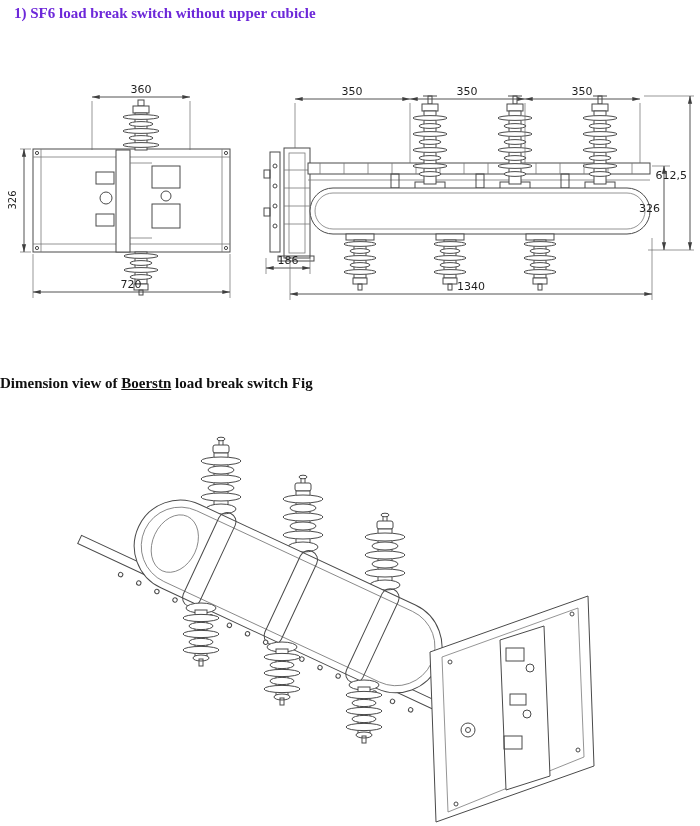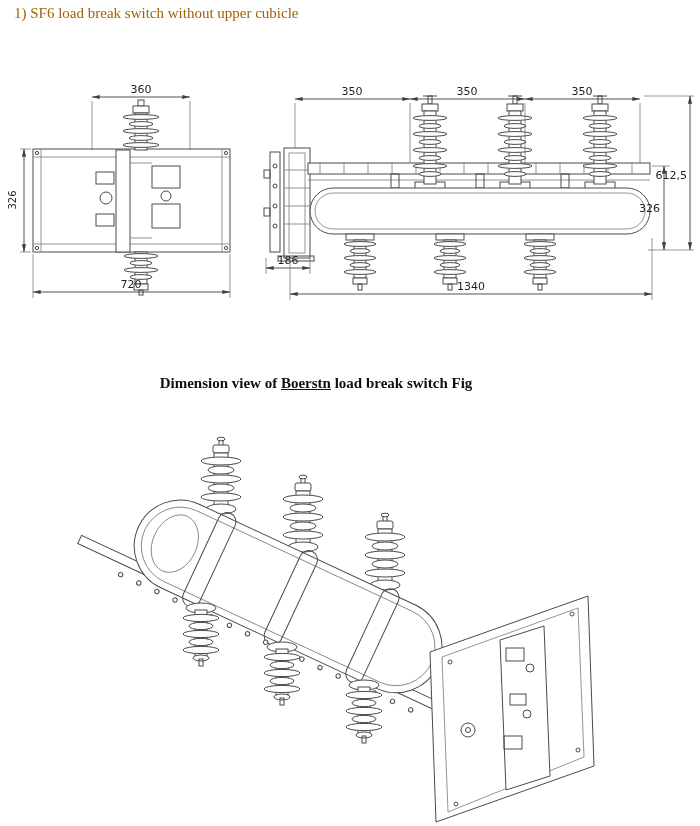--- a/index.html
+++ b/index.html
@@ -1,20 +1,20 @@
 <!DOCTYPE html>
 <html><head>
 <meta charset="utf-8">
 <style>
   html,body{margin:0;padding:0;background:#fff}
   .page{position:relative;width:700px;height:826px;background:#ffffff;font-family:"Liberation Serif",serif;overflow:hidden}
-  .heading{position:absolute;font-weight:normal;font-size:15px;color:#a16207;white-space:nowrap}
+  .heading{position:absolute;font-weight:bold;font-size:15px;color:#6d28d9;white-space:nowrap}
   #heading1{left:14px;top:5px}
   #heading2{left:14px;top:403px}
-  .caption{position:absolute;left:0;top:375px;width:632px;text-align:center;font-weight:bold;font-size:15px;color:#101010;white-space:nowrap}
+  .caption{position:absolute;left:0;top:375px;width:632px;text-align:left;font-weight:bold;font-size:15px;color:#101010;white-space:nowrap}
   .caption .brand{text-decoration:underline}
   svg.art{position:absolute;left:0;top:0}
   .p{fill:none;stroke:#4a4a4a;stroke-width:1}
   .pf{fill:#ffffff;stroke:#4a4a4a;stroke-width:1}
   .pt{fill:none;stroke:#7a7a7a;stroke-width:.8}
   .dl{fill:none;stroke:#3f3f3f;stroke-width:.9}
   .el{fill:none;stroke:#6a6a6a;stroke-width:.7}
   .dim{font-family:"DejaVu Sans",sans-serif;font-size:11px;fill:#1e1e1e}
   .dims{font-size:10px}
 </style>

